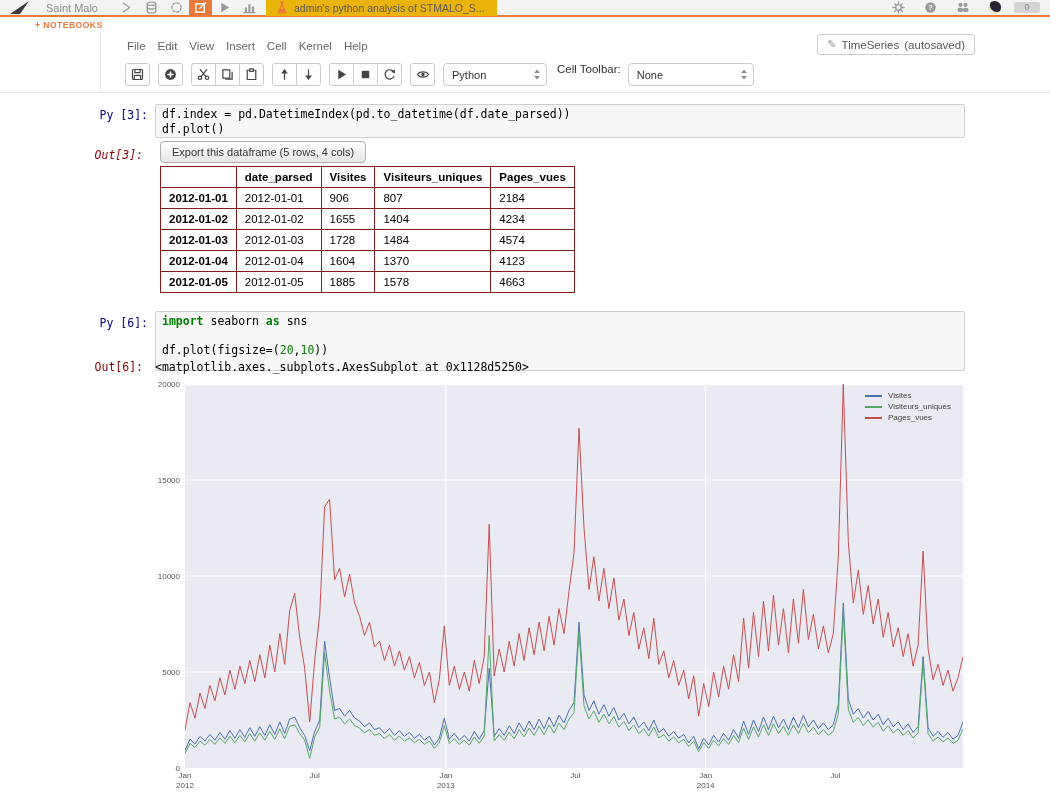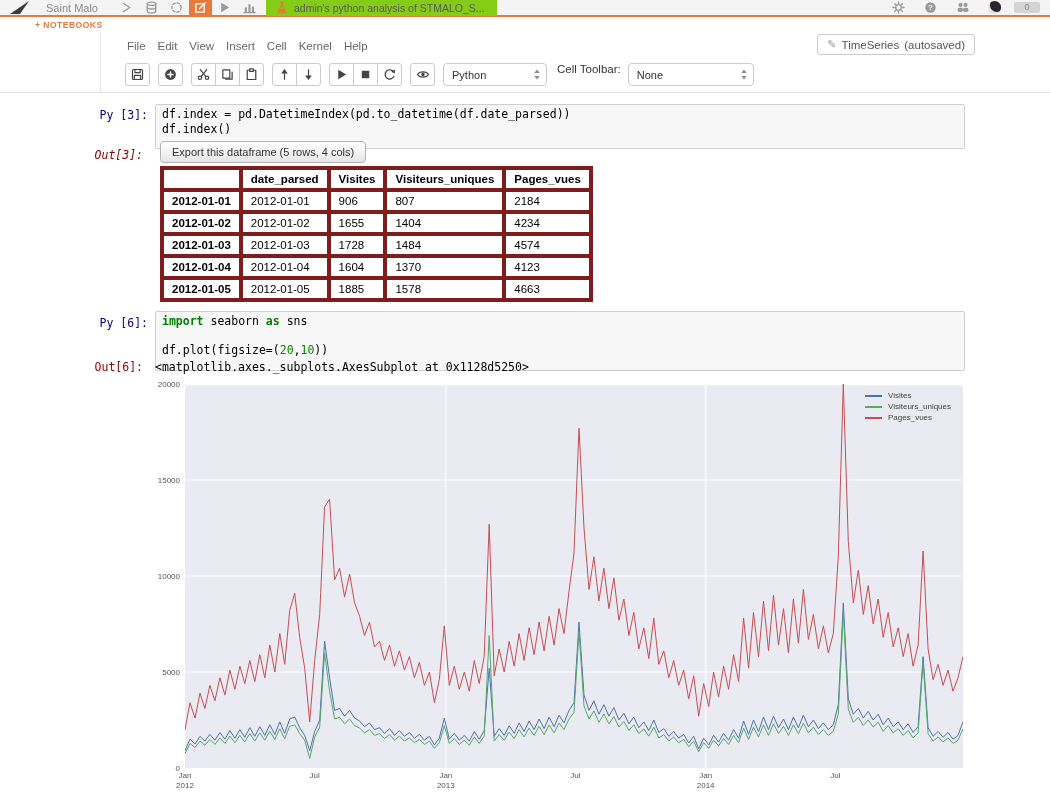--- a/index.html
+++ b/index.html
@@ -5,21 +5,21 @@
   * { box-sizing: border-box; margin:0; padding:0; }
   html,body { width:1050px; height:795px; background:#fff; font-family:"Liberation Sans", sans-serif; position:relative; overflow:hidden; }
 
   
   .topbar { position:absolute; top:0; left:0; width:1050px; height:17px; background:#f4f4f4; border-bottom:2px solid #e8793c; display:flex; align-items:center; }
   .logo { margin-left:8px; display:flex; align-items:center; }
   .project-name { margin-left:16px; font-size:11px; color:#8c8c8c; }
   .tbicon { width:25px; height:17px; display:flex; align-items:center; justify-content:center; }
   .tbicon.first { margin-left:16px; }
   .tbicon.active { background:#e8793c; width:23px; }
-  .toptab { margin-left:4px; height:17px; background:#84cc16; display:flex; align-items:center; gap:6px; padding:0 12px 0 10px; }
+  .toptab { margin-left:4px; height:17px; background:#eab308; display:flex; align-items:center; gap:6px; padding:0 12px 0 10px; }
   .toptab-label { font-size:10.5px; color:#5a5a5a; }
   .topright { margin-left:auto; display:flex; align-items:center; gap:7px; margin-right:10px; }
   .badge { min-width:26px; height:11px; background:#d4d4d4; border-radius:2px; font-size:9px; line-height:11px; text-align:center; color:#8a8a8a; }
 
   
   .nbstrip { position:absolute; top:19px; left:0; width:1050px; height:13px; background:#fff; }
   .nb-bc { position:absolute; left:35px; top:1px; font-size:8.5px; font-weight:bold; letter-spacing:.5px; color:#e8793c; }
 
   
   .nbheader { position:absolute; top:32px; left:0; width:1050px; height:61px; background:#fff; border-bottom:1px solid #e2e2e2; }
@@ -47,21 +47,21 @@
   .prompt.out { color:#8b0000; }
   .input-box { position:absolute; left:155px; width:810px; background:#f7f7f7; border:1px solid #cfcfcf; border-radius:2px; padding:2px 6px; }
   .codeline { font-family:"DejaVu Sans Mono", monospace; font-size:11.5px; line-height:14.5px; color:#000; white-space:pre; }
   .codeline .kw { color:#008000; font-weight:bold; }
   .codeline .num { color:#088000; }
   .export-btn { position:absolute; left:160px; top:141px; height:22px; padding:0 11px; font-family:"Liberation Sans",sans-serif; font-size:11px; color:#333; background:linear-gradient(#ffffff,#e6e6e6); border:1px solid #b2b2b2; border-radius:4px; }
   .outtext { position:absolute; left:155px; font-family:"DejaVu Sans Mono", monospace; font-size:11.5px; color:#000; white-space:pre; }
 
   
   .dftable { position:absolute; left:160px; top:166px; border-collapse:collapse; font-size:11.5px; color:#000; }
-  .dftable th, .dftable td { border:4px solid #7f1d1d; padding:3px 8px; height:21px; text-align:left; background:#fff; }
+  .dftable th, .dftable td { border:1px solid #7f1d1d; padding:3px 8px; height:21px; text-align:left; background:#fff; }
   .dftable thead th { font-weight:bold; }
   .dftable tbody th { font-weight:bold; }
   .col-idx { min-width:62px; } .col-1 { min-width:72px; } .col-2 { min-width:42px; } .col-3 { min-width:102px; } .col-4 { min-width:66px; }
 
   
   .figure { position:absolute; left:150px; top:376px; width:860px; height:418px; background:#fff; }
   .plot { position:absolute; left:35px; top:8px; width:778px; height:384px; background:#eaeaf2; }
   .plot svg { position:absolute; left:0; top:0; }
   .ytick { position:absolute; width:30px; text-align:right; font-size:8px; color:#555; }
   .xtick { position:absolute; width:44px; text-align:center; font-size:8px; line-height:9.5px; color:#555; }
@@ -310,24 +310,24 @@
       <span class="sel-label">None</span>
       <svg width="8" height="13" viewBox="0 0 8 14">
           <polygon points="4,1.5 7,5.5 1,5.5" fill="#8a8a8a"></polygon>
           <polygon points="4,12.5 7,8.5 1,8.5" fill="#8a8a8a"></polygon>
         </svg>
     </span>
   </div>
 </div>
 
 <div class="prompt in" style="left:98px; top:108px;">Py [3]:</div>
-<div class="input-box" style="top:104px; height:45px;">
+<div class="input-box" style="top:104px; height:34px;">
   <div>
       <div class="codeline"><span>df.index = pd.DatetimeIndex(pd.to_datetime(df.date_parsed))</span></div>
-      <div class="codeline"><span>df.index()</span></div>
+      <div class="codeline"><span>df.plot()</span></div>
     </div>
 </div>
 
 <div class="prompt out" style="left:93px; top:148px;font-style:italic;">Out[3]:</div>
 <button class="export-btn">Export this dataframe (5 rows, 4 cols)</button>
 
 <table class="dftable">
     <thead>
       <tr>
         <th class="col-idx"></th>

